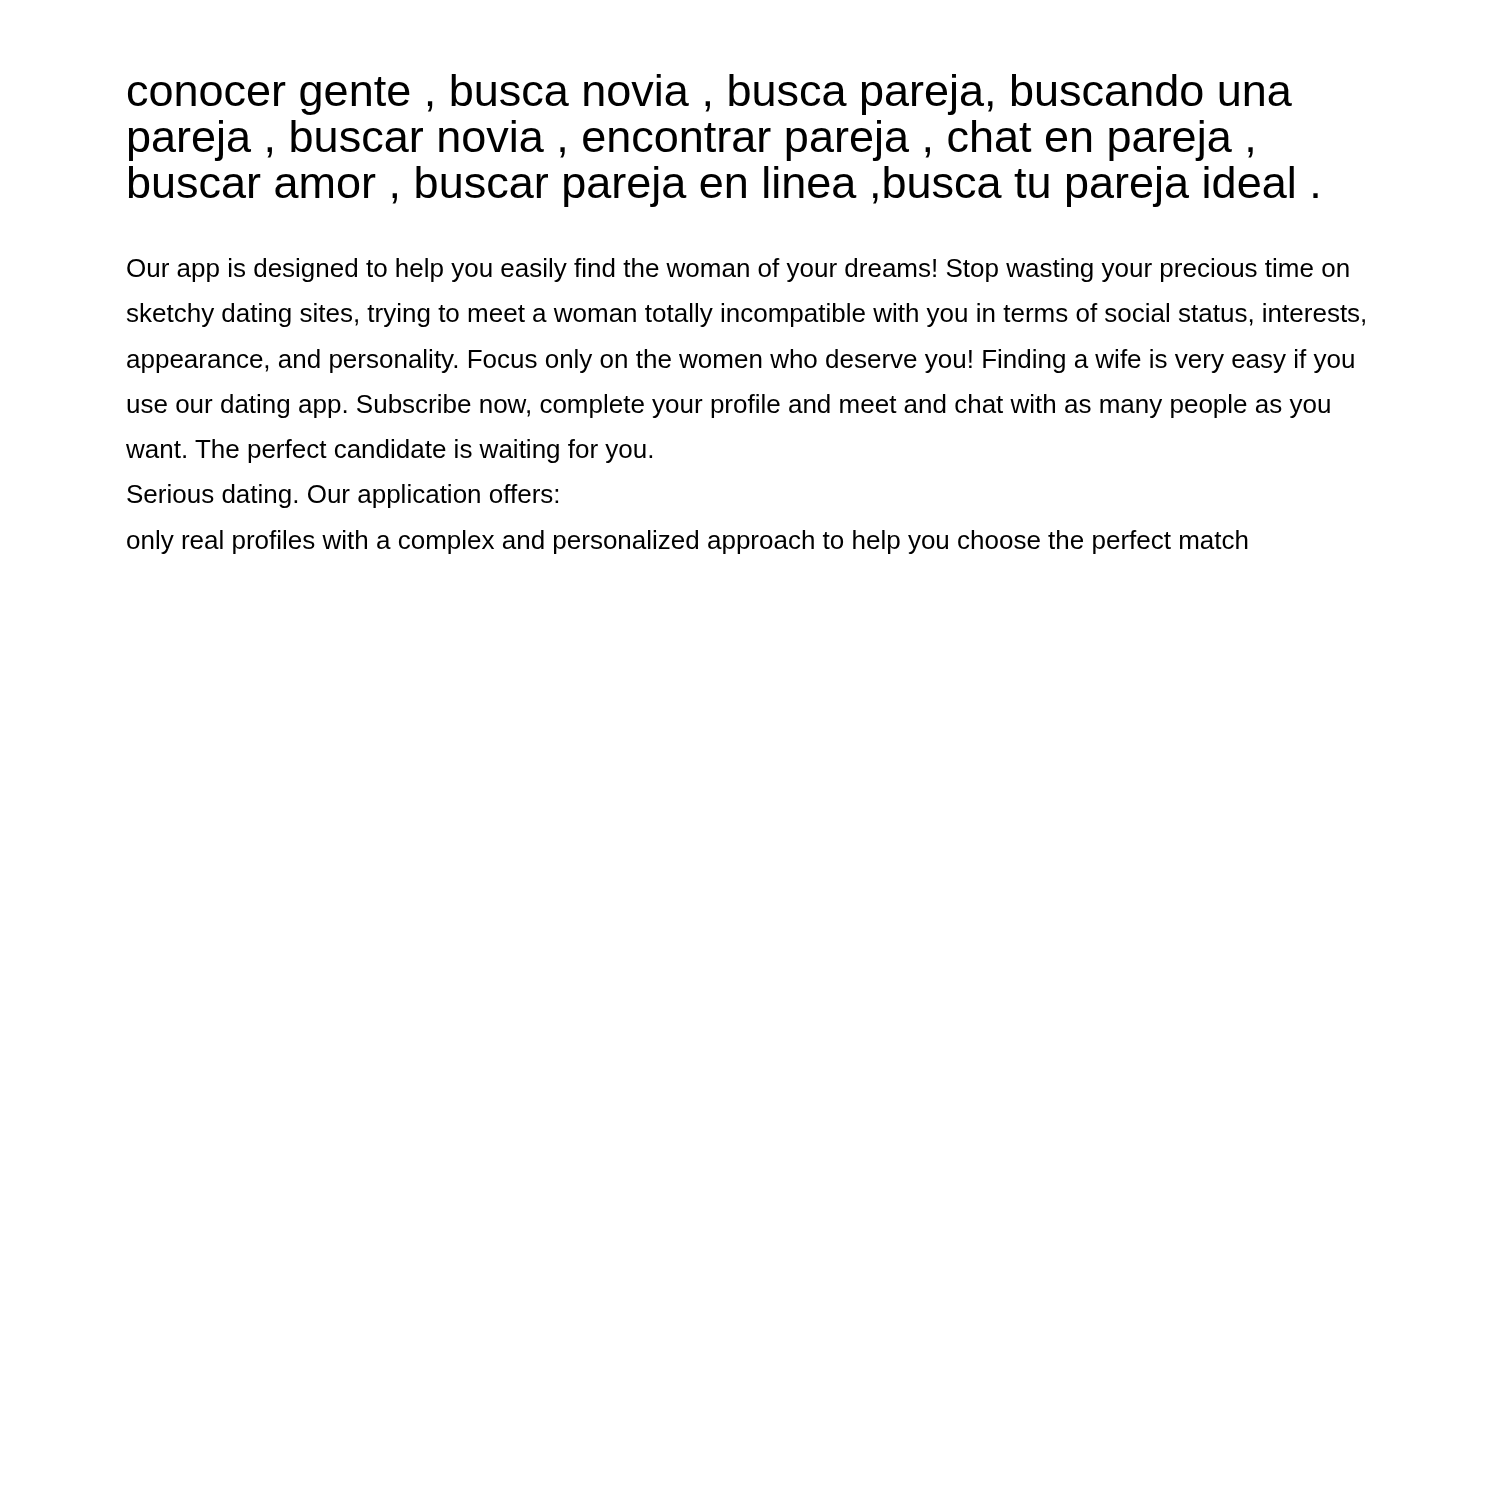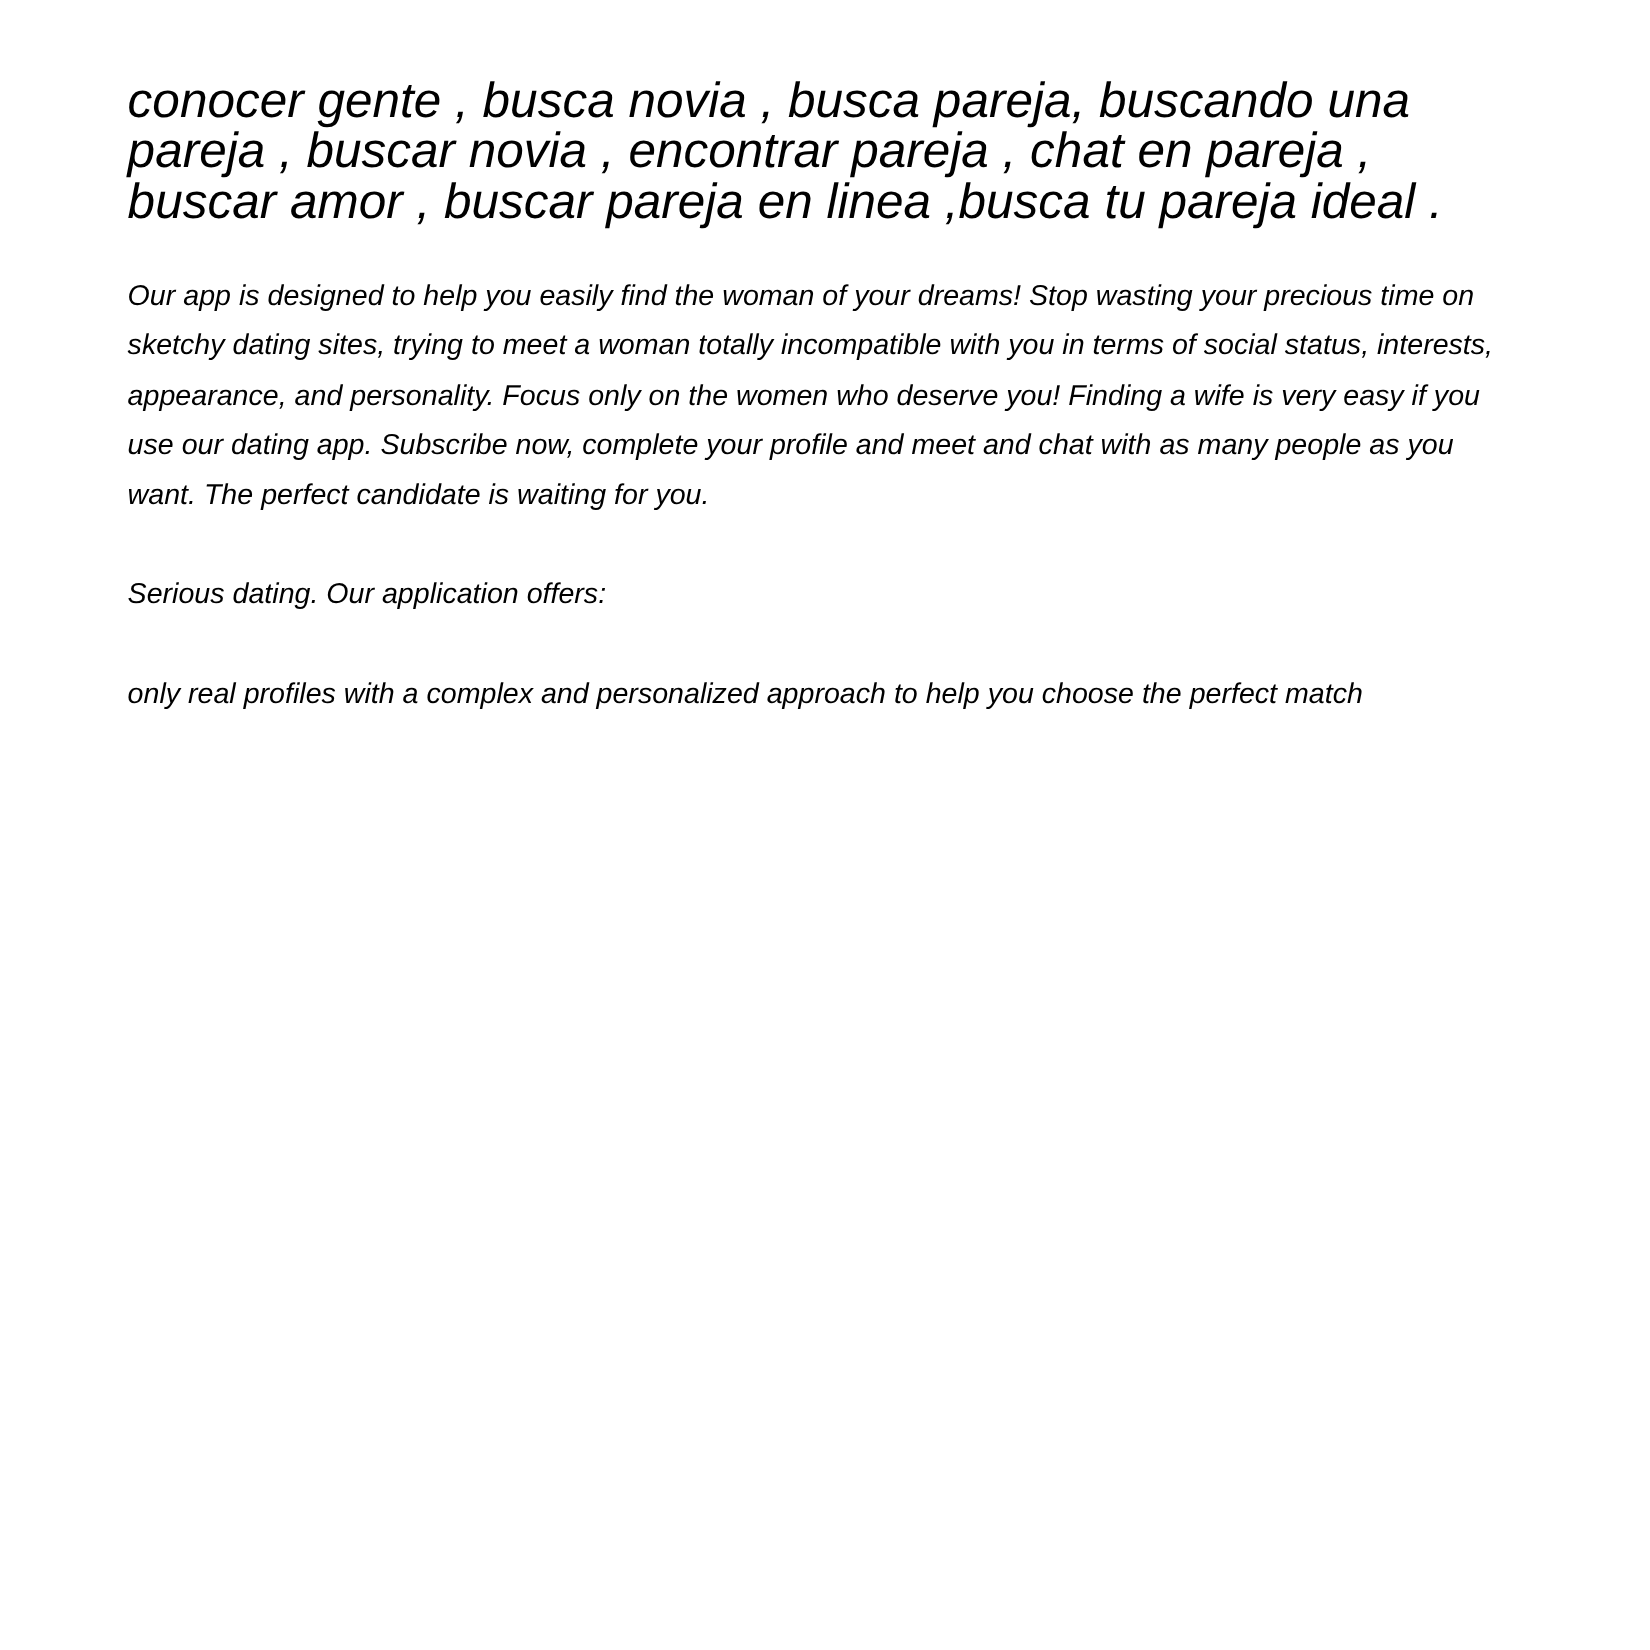--- a/index.html
+++ b/index.html
@@ -10,40 +10,39 @@
     body {
       width: 1500px;
       height: 1500px;
       position: relative;
       overflow: hidden;
       font-family: "Liberation Sans", sans-serif;
       color: #000000;
     }
     .page {
       position: absolute;
-      left: 116px;
+      left: 126px;
       top: 68px;
       width: 1250px;
-      font-style: italic;
     }
     .heading {
       margin: 0;
       font-size: 45px;
       font-weight: normal;
       line-height: 46px;
       letter-spacing: 0px;
     }
     .para {
       margin: 0;
       font-size: 26px;
       line-height: 45.3px;
     }
     .p1 { margin-top: 40px; }
-    .p2 { margin-top: 45px; }
-    .p3 { margin-top: 45px; }
+    .p2 { }
+    .p3 { }
   </style>
 </head>
 <body>
 
 <div class="page">
   <h1 class="heading">conocer gente , busca novia , busca pareja, buscando una pareja , buscar novia , encontrar pareja , chat en pareja , buscar amor , buscar pareja en linea ,busca tu pareja ideal .</h1>
   <p class="para p1">Our app is designed to help you easily find the woman of your dreams! Stop wasting your precious time on sketchy dating sites, trying to meet a woman totally incompatible with you in terms of social status, interests, appearance, and personality. Focus only on the women who deserve you! Finding a wife is very easy if you use our dating app. Subscribe now, complete your profile and meet and chat with as many people as you want. The perfect candidate is waiting for you.</p>
   <p class="para p2">Serious dating. Our application offers:</p>
   <p class="para p3">only real profiles with a complex and personalized approach to help you choose the perfect match</p>
 </div>

